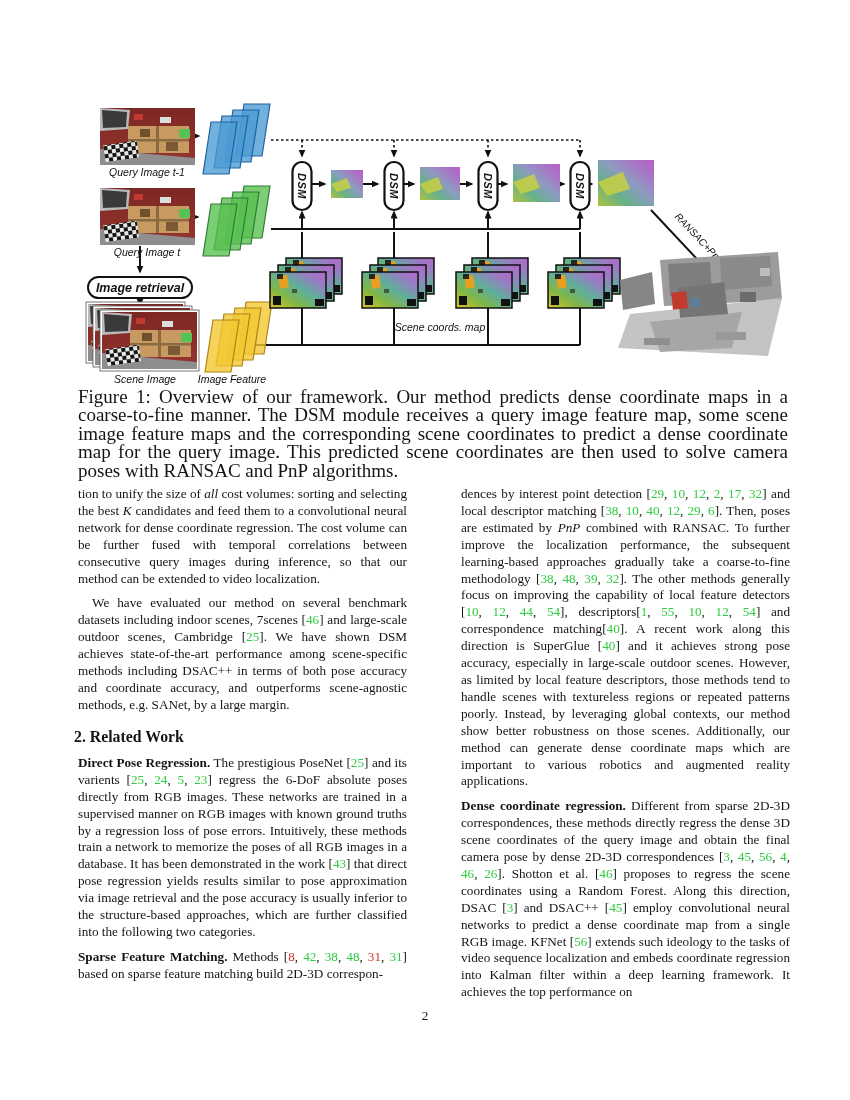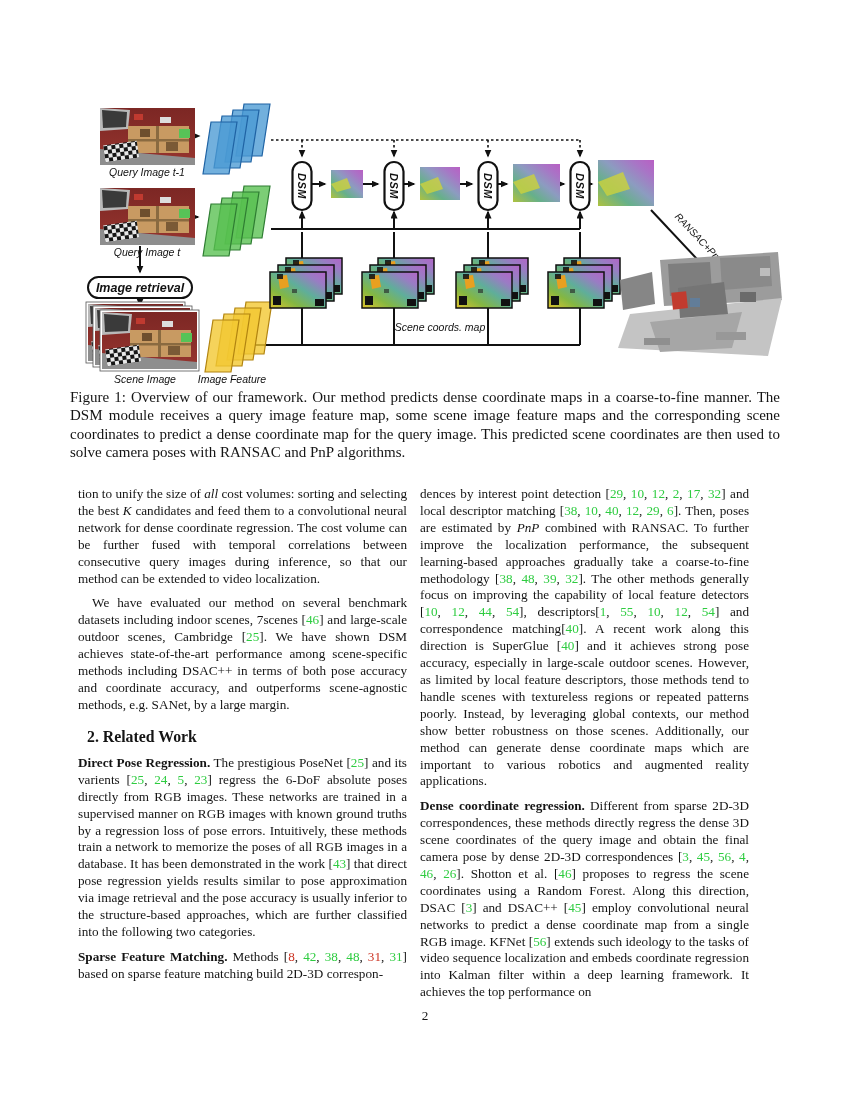--- a/index.html
+++ b/index.html
@@ -4,30 +4,30 @@
 <style>
   html,body{margin:0;padding:0;background:#ffffff;}
   body{width:850px;height:1100px;position:relative;font-family:"Liberation Serif",serif;color:#141414;overflow:hidden;}
 
   .figure-wrap{position:absolute;left:85px;top:100px;width:700px;height:292px;font-style:italic;}
   .flabel{font-family:"Liberation Sans",sans-serif;font-size:10.5px;fill:#111;}
   .fbold{font-family:"Liberation Sans",sans-serif;font-size:12.5px;font-weight:bold;fill:#111;}
   .fdsm{font-family:"Liberation Sans",sans-serif;font-size:11px;font-weight:bold;fill:#111;letter-spacing:.5px;}
   .frp{font-family:"Liberation Sans",sans-serif;font-size:10px;fill:#111;}
 
-  .caption{position:absolute;left:70px;top:388px;width:710px;
-    font-size:15px;line-height:18.4px;text-align:justify;}
+  .caption{position:absolute;left:78px;top:388px;width:710px;
+    font-size:19px;line-height:18.4px;text-align:justify;}
 
   .col{position:absolute;top:478px;width:345px;font-size:13.2px;line-height:16.9px;text-align:justify;}
   .col-left{left:70px;}
-  .col-right{left:412px;}
+  .col-right{left:453px;}
   .col p{margin:8px;}
   .col p.pi{text-indent:14px;}
   .col p.lead{margin-top:3px;}
-  .col h2{font-size:15.8px;line-height:1.15;margin:14px 0 9px 17px;font-weight:bold;}
+  .col h2{font-size:15.8px;line-height:1.15;margin:14px 0 9px 4px;font-weight:bold;}
 
   .s-i{font-style:italic;}
   .s-m{font-style:italic;}
   .s-b{font-weight:bold;}
   .s-g{color:var(--citation-green,#2ecc40);}
   .s-r{color:var(--citation-red,#cc3322);}
 
   .pagenum{position:absolute;left:0;top:1008px;width:850px;text-align:center;font-size:13.2px;}
 </style>
 </head>

